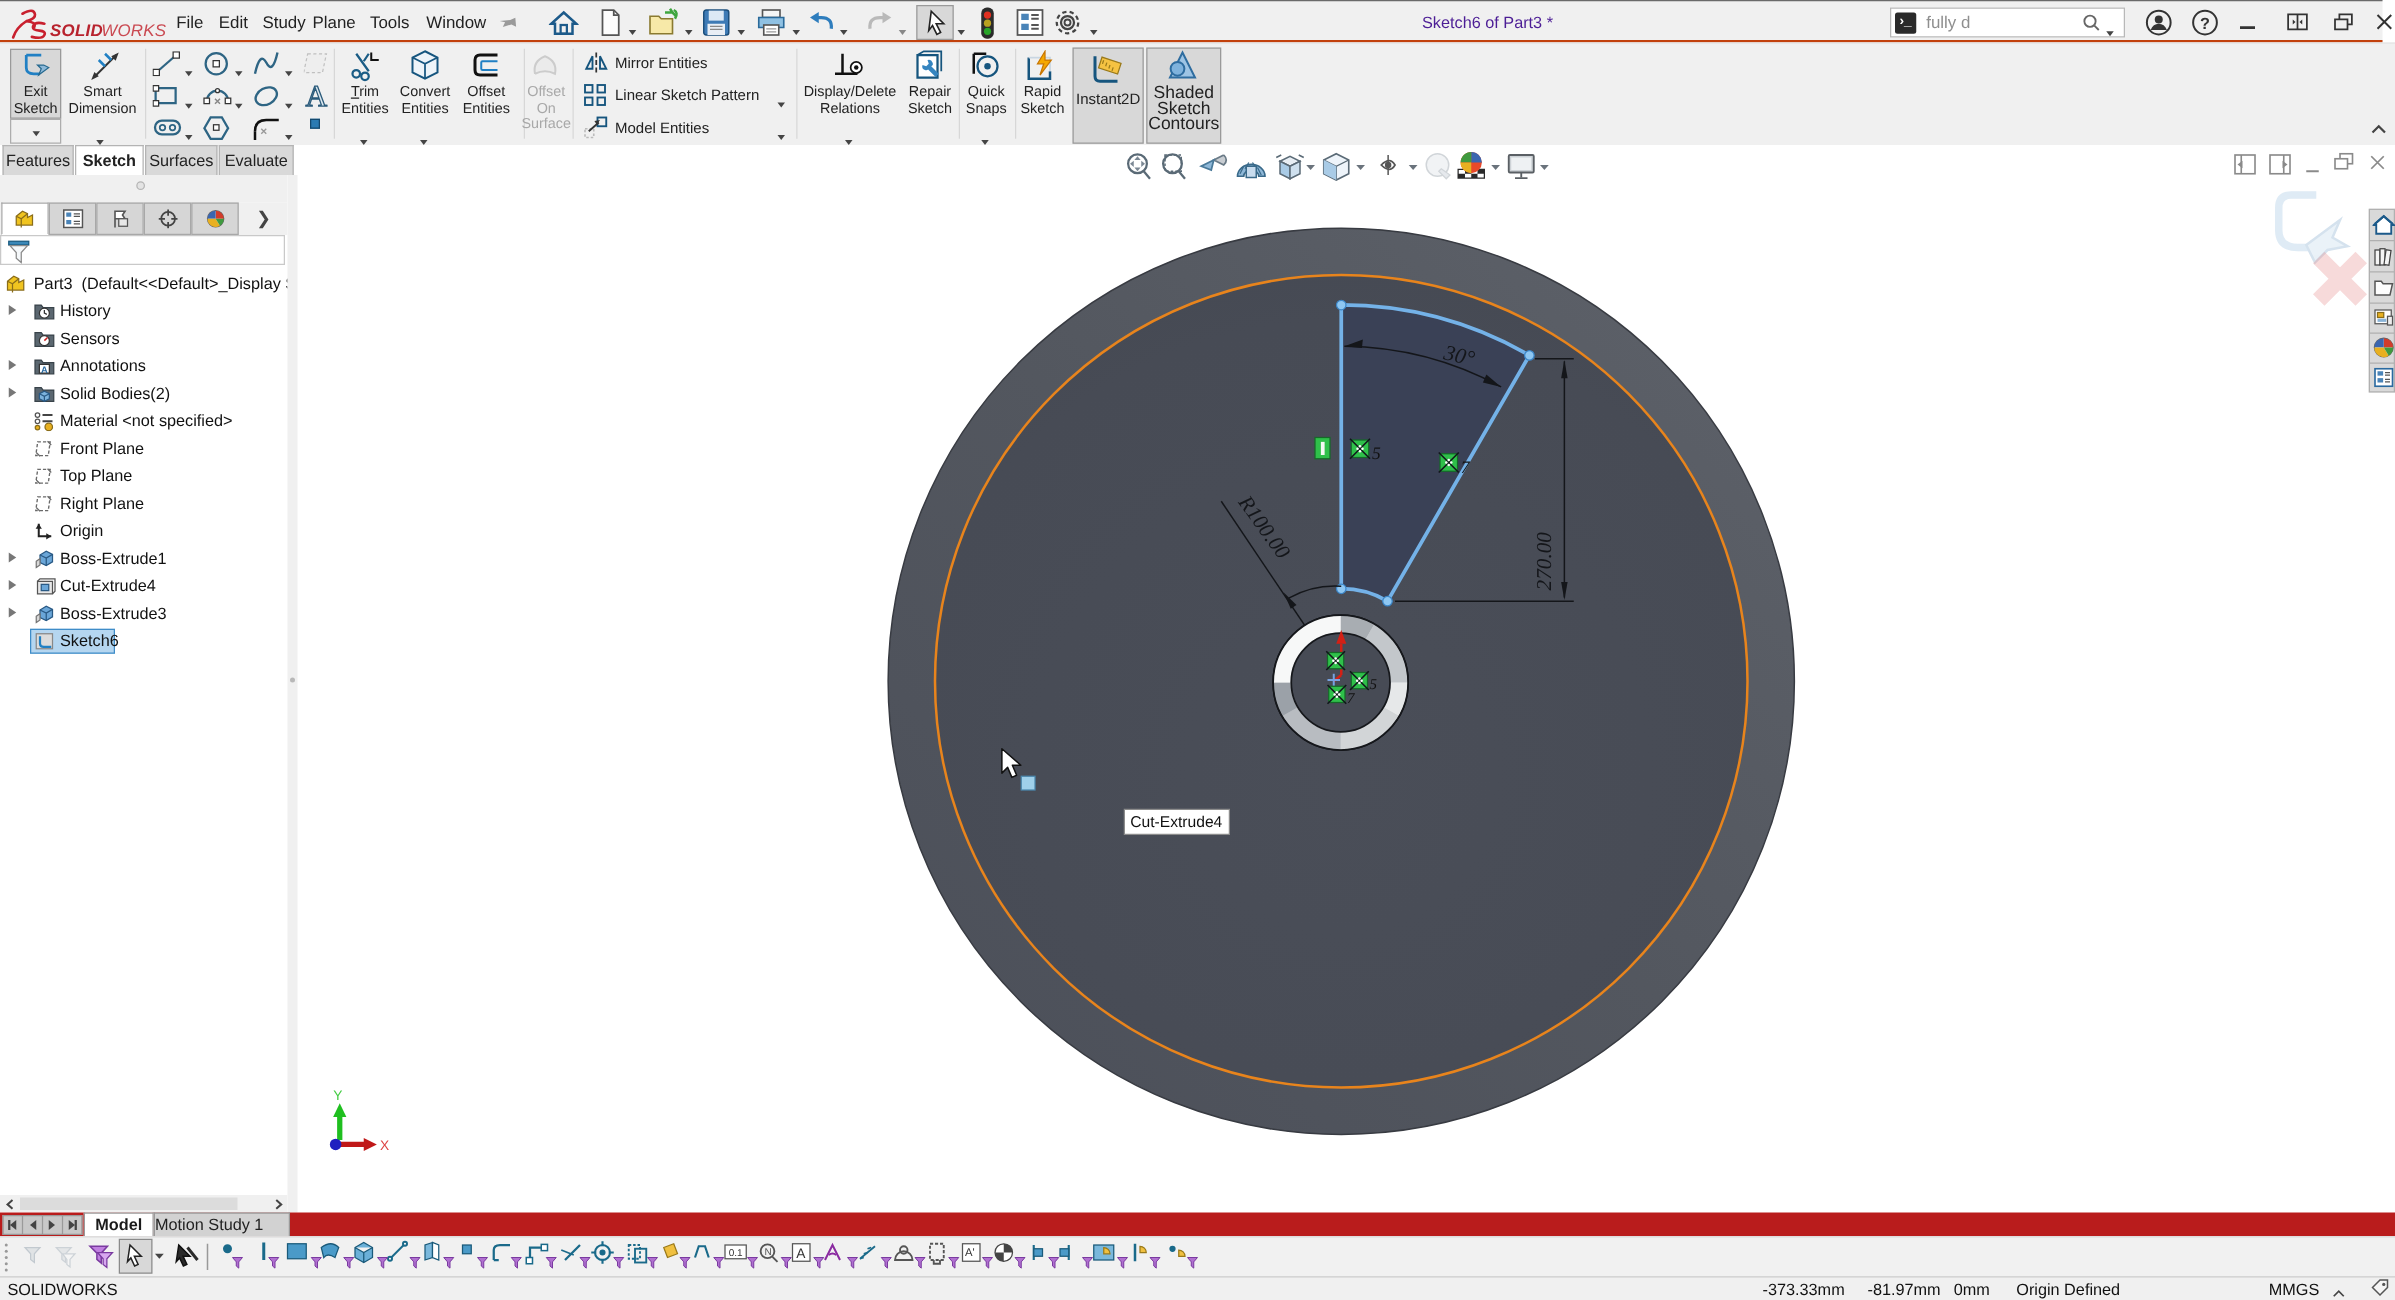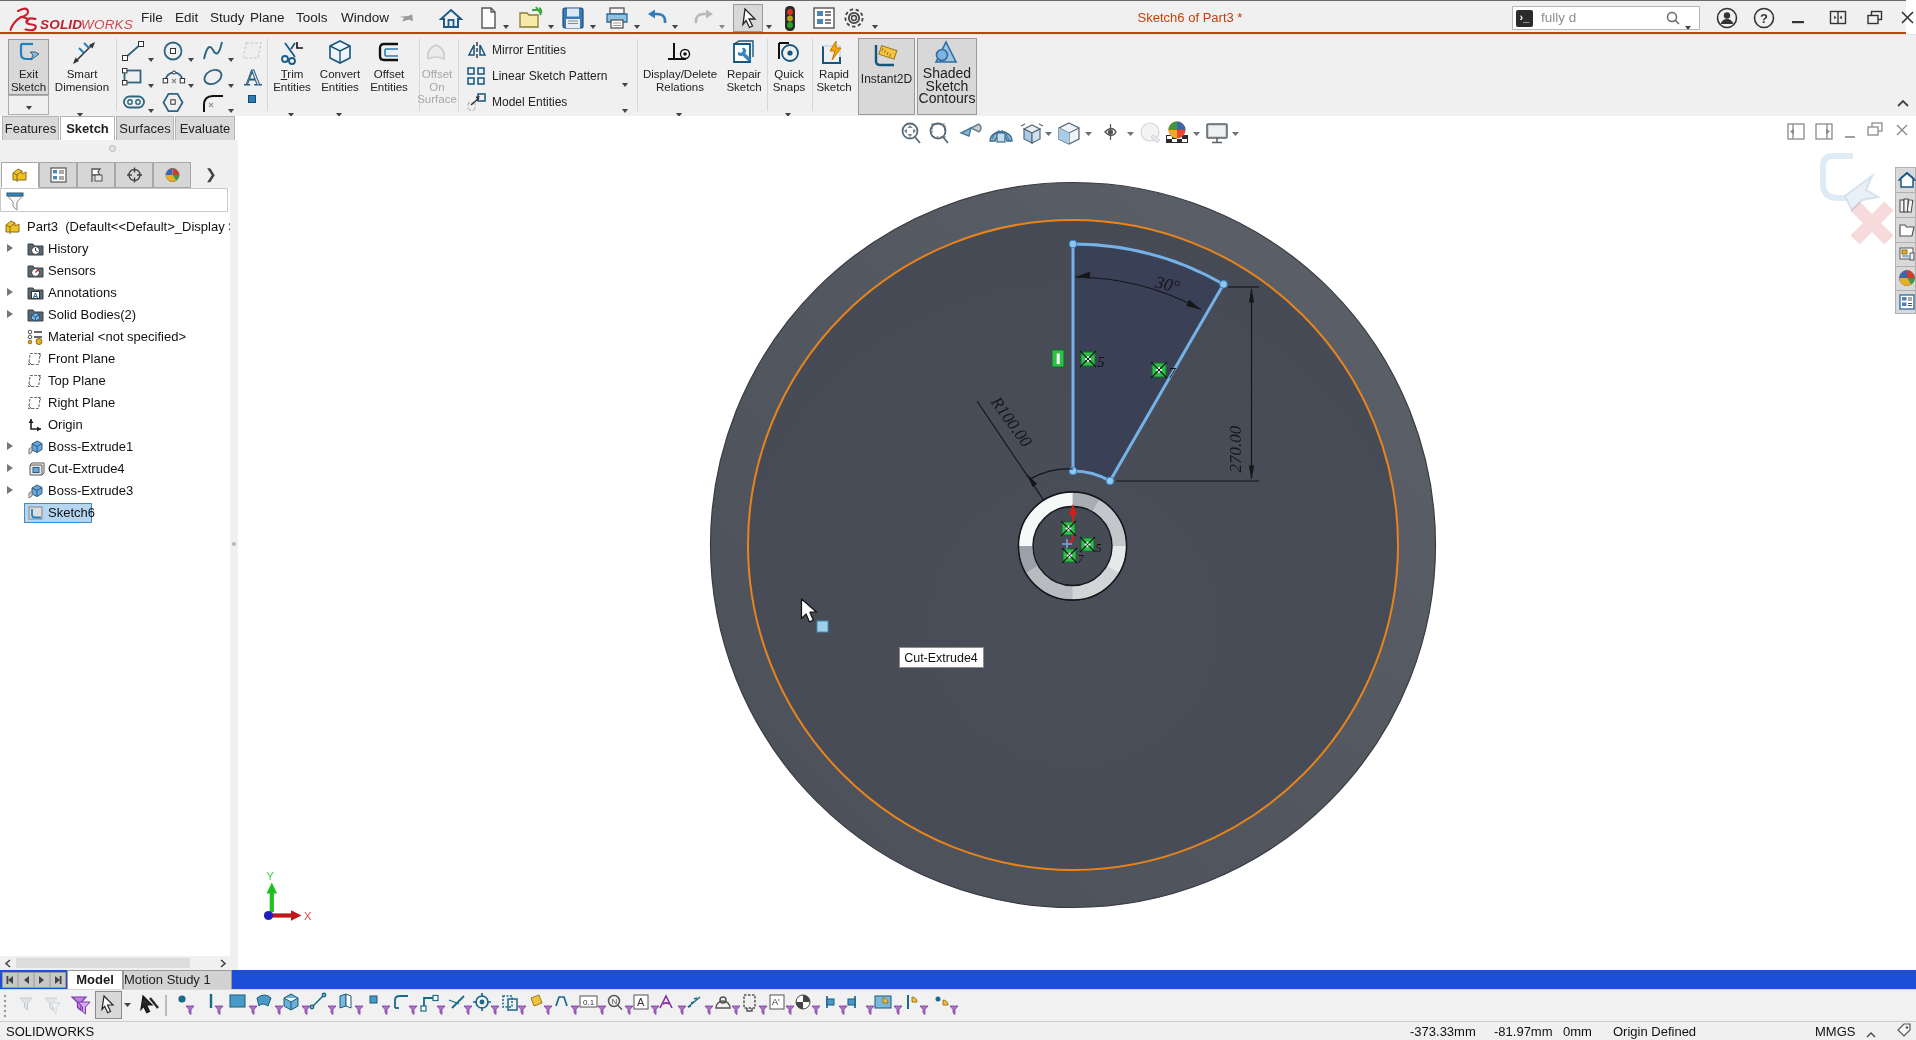--- a/index.html
+++ b/index.html
@@ -5,21 +5,21 @@
 * { margin:0; padding:0; box-sizing:border-box; }
 html,body { width:1916px; height:1040px; overflow:hidden; }
 #app { position:relative; width:1916px; height:1040px; background:#ffffff;
   font-family:"Liberation Sans", sans-serif; color:#1a1a1a; }
 .abs { position:absolute; }
 
 
 #titlebar { position:absolute; left:0; top:0; width:1906px; height:34px; background:#f0f0f0; border-top:1px solid #6a6a6a; border-bottom:2px solid #c2410c; }
 #menus { position:absolute; left:0; top:0; height:34px; line-height:34px; font-size:13.5px; color:#222; }
 #menus span { position:absolute; top:0; }
-#doctitle { position:absolute; left:1090px; top:0; width:200px; text-align:center; line-height:34px; font-size:13px; color:#c2410c; }
+#doctitle { position:absolute; left:1090px; top:0; width:200px; text-align:center; line-height:34px; font-size:13px; color:#4c1d95; }
 #searchbox { position:absolute; left:1512px; top:5px; width:188px; height:24px; background:#fff; border:1px solid #b8b8b8; }
 #searchbox .swico { position:absolute; left:3px; top:3px; width:17px; height:17px; background:#2a2a2a; color:#fff; font-size:11px; font-weight:bold; text-align:center; line-height:15px; border-radius:2px; }
 #searchbox .stxt { position:absolute; left:28px; top:0; line-height:22px; font-size:13.5px; color:#8f8f8f; }
 
 
 #ribbon { position:absolute; left:0; top:34px; width:1916px; height:82px; background:#f0f0f0; border-top:1px solid #e3e3e3; }
 .rsep { position:absolute; top:4px; width:1px; height:72px; background:#d7d7d7; }
 .rbtn { position:absolute; text-align:center; font-size:11.5px; color:#222; line-height:12.5px; }
 .pressed { background:#d8d8d8; border:1px solid #9a9a9a; }
 .caret { width:0; height:0; border-left:3.5px solid transparent; border-right:3.5px solid transparent; border-top:4px solid #444; display:inline-block; }
@@ -38,21 +38,21 @@
 .lptab.active { background:#ffffff; border-bottom:1px solid #fff; }
 #lp-filter { position:absolute; left:0px; top:48px; width:228px; height:24px; background:#ffffff; border:1px solid #c9c9c9; }
 #tree { position:absolute; left:0; top:74px; width:230px; font-size:13px; color:#111; }
 .trow { position:absolute; left:0; width:230px; height:22px; line-height:22px; white-space:nowrap; }
 .trow .lbl { position:absolute; left:48px; top:0; }
 .exp { position:absolute; left:7px; top:6px; width:0; height:0; border-top:4.5px solid transparent; border-bottom:4.5px solid transparent; border-left:6px solid #777; }
 #lp-hscroll { position:absolute; left:0; top:816px; width:230px; height:14px; background:#f0f0f0; }
 #splitter { position:absolute; left:230px; top:140px; width:8px; height:830px; background:#f0f0f0; }
 
 
-#modeltabs { position:absolute; left:0; top:970px; width:1916px; height:19px; background:#1d4ed8; }
+#modeltabs { position:absolute; left:0; top:970px; width:1916px; height:19px; background:#b91c1c; }
 #bottombar { position:absolute; left:0; top:989px; width:1916px; height:32px; background:#f1f1f1; border-top:1px solid #d9d9d9; }
 #statusbar { position:absolute; left:0; top:1021px; width:1916px; height:19px; background:#f0f0f0; border-top:1px solid #cccccc; font-size:13px; color:#111; }
 
 
 #viewport { position:absolute; left:238px; top:140px; width:1678px; height:830px; background:#ffffff; }
 </style>
 </head>
 <body>
 <div id="app">
   <div id="viewport">

